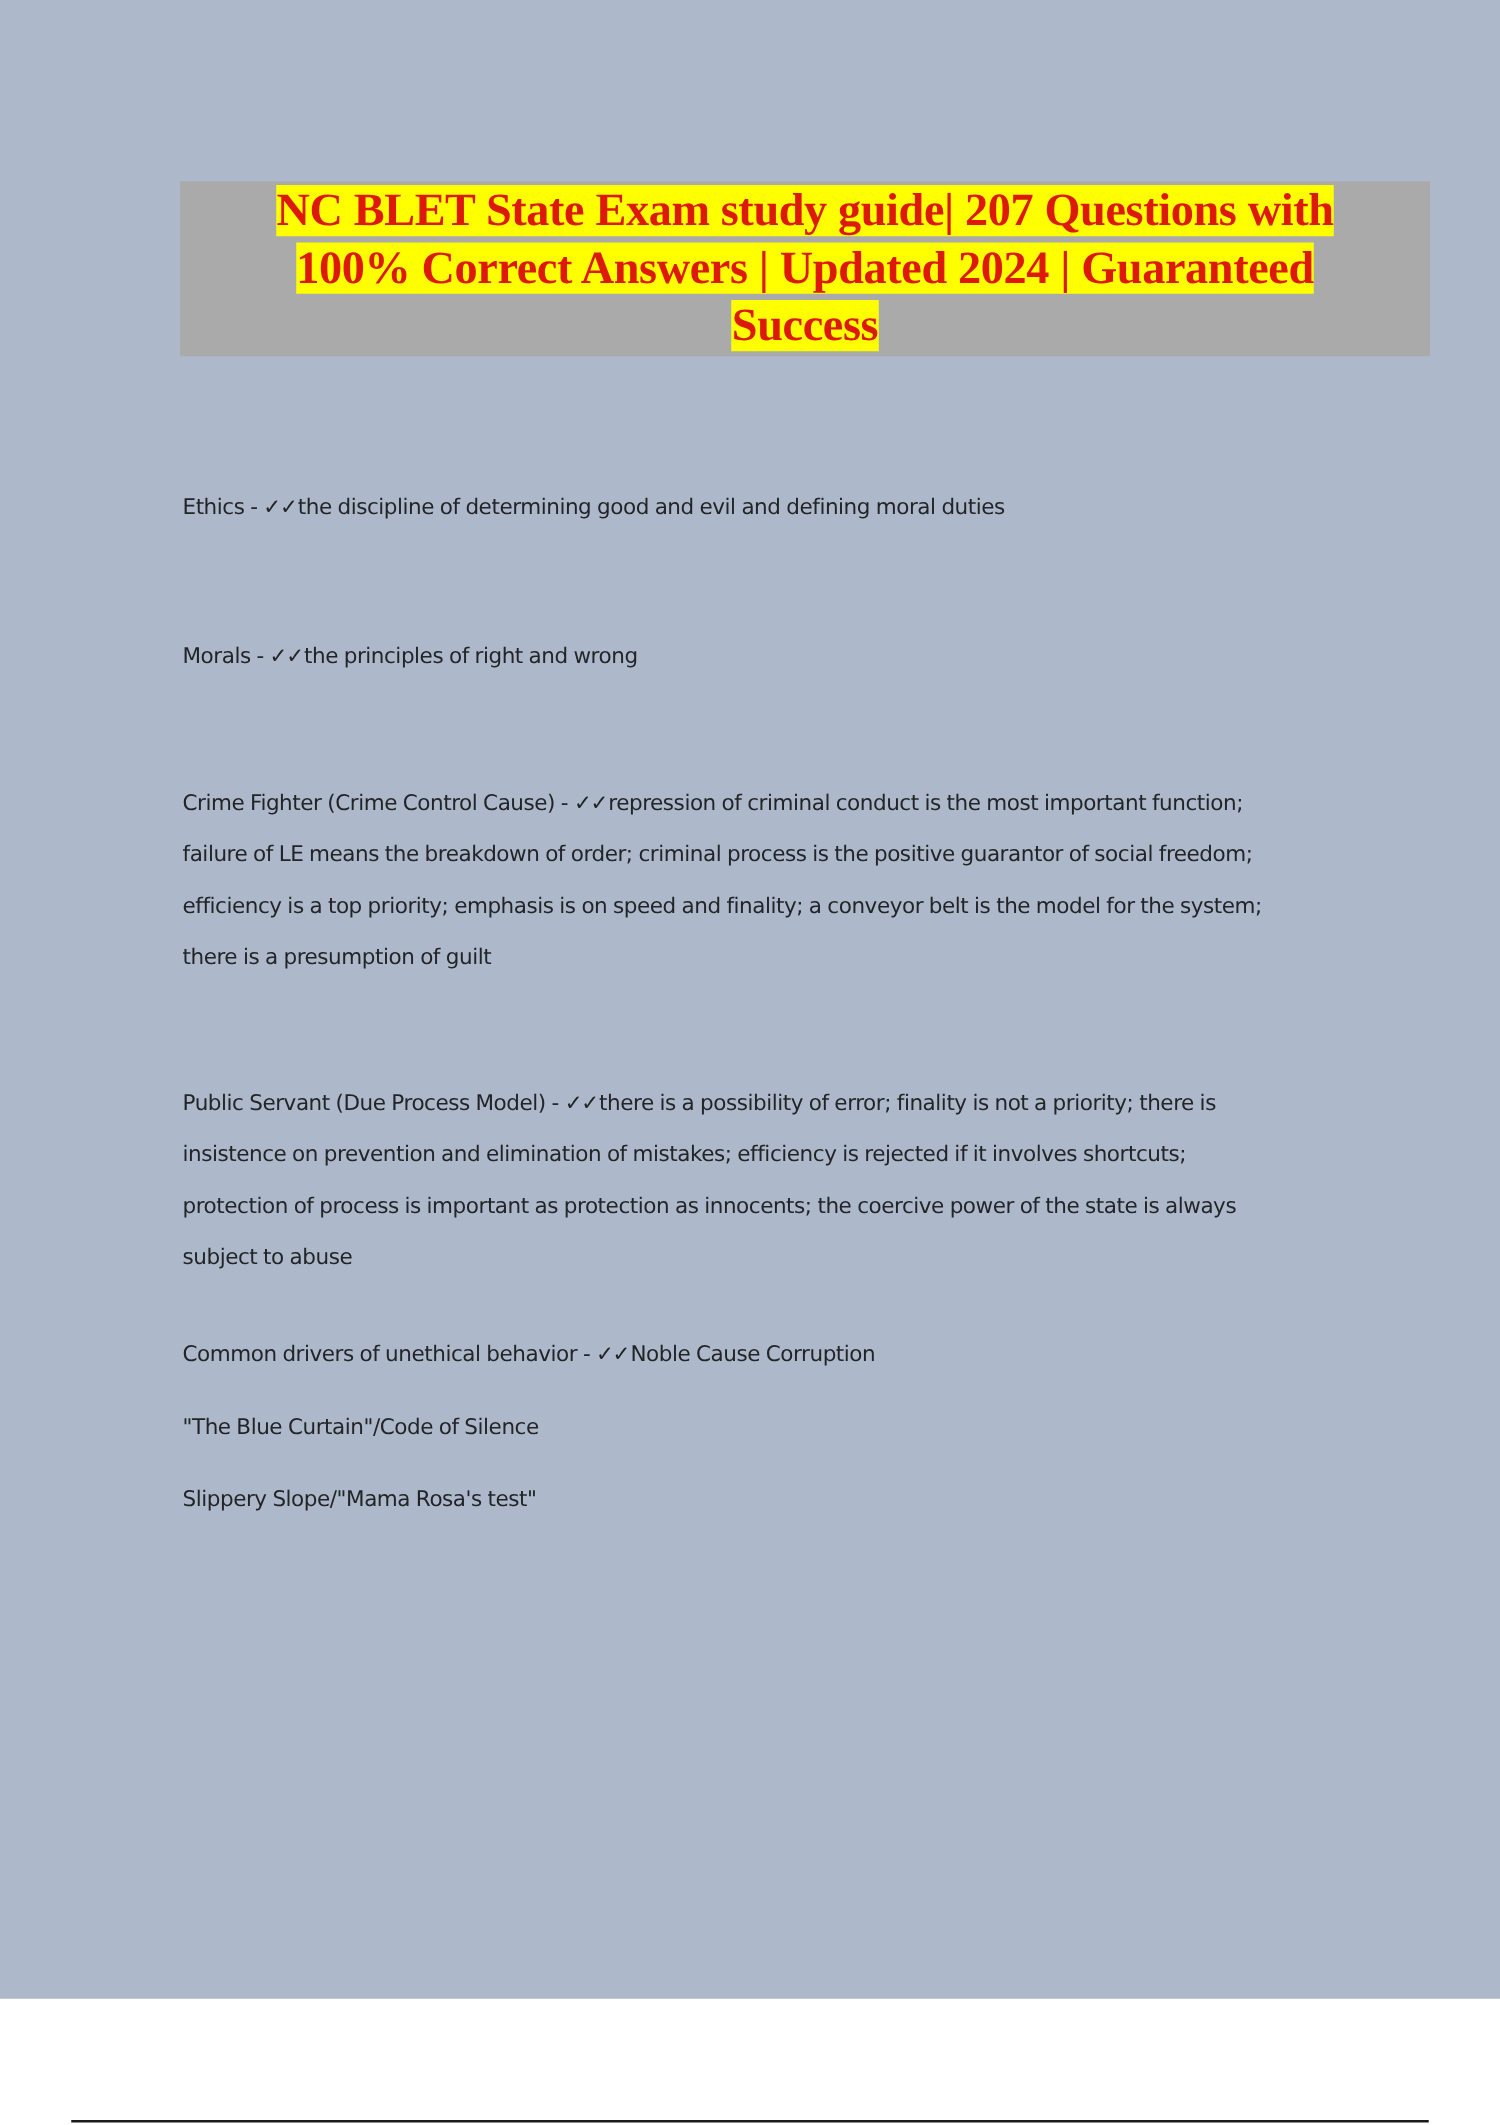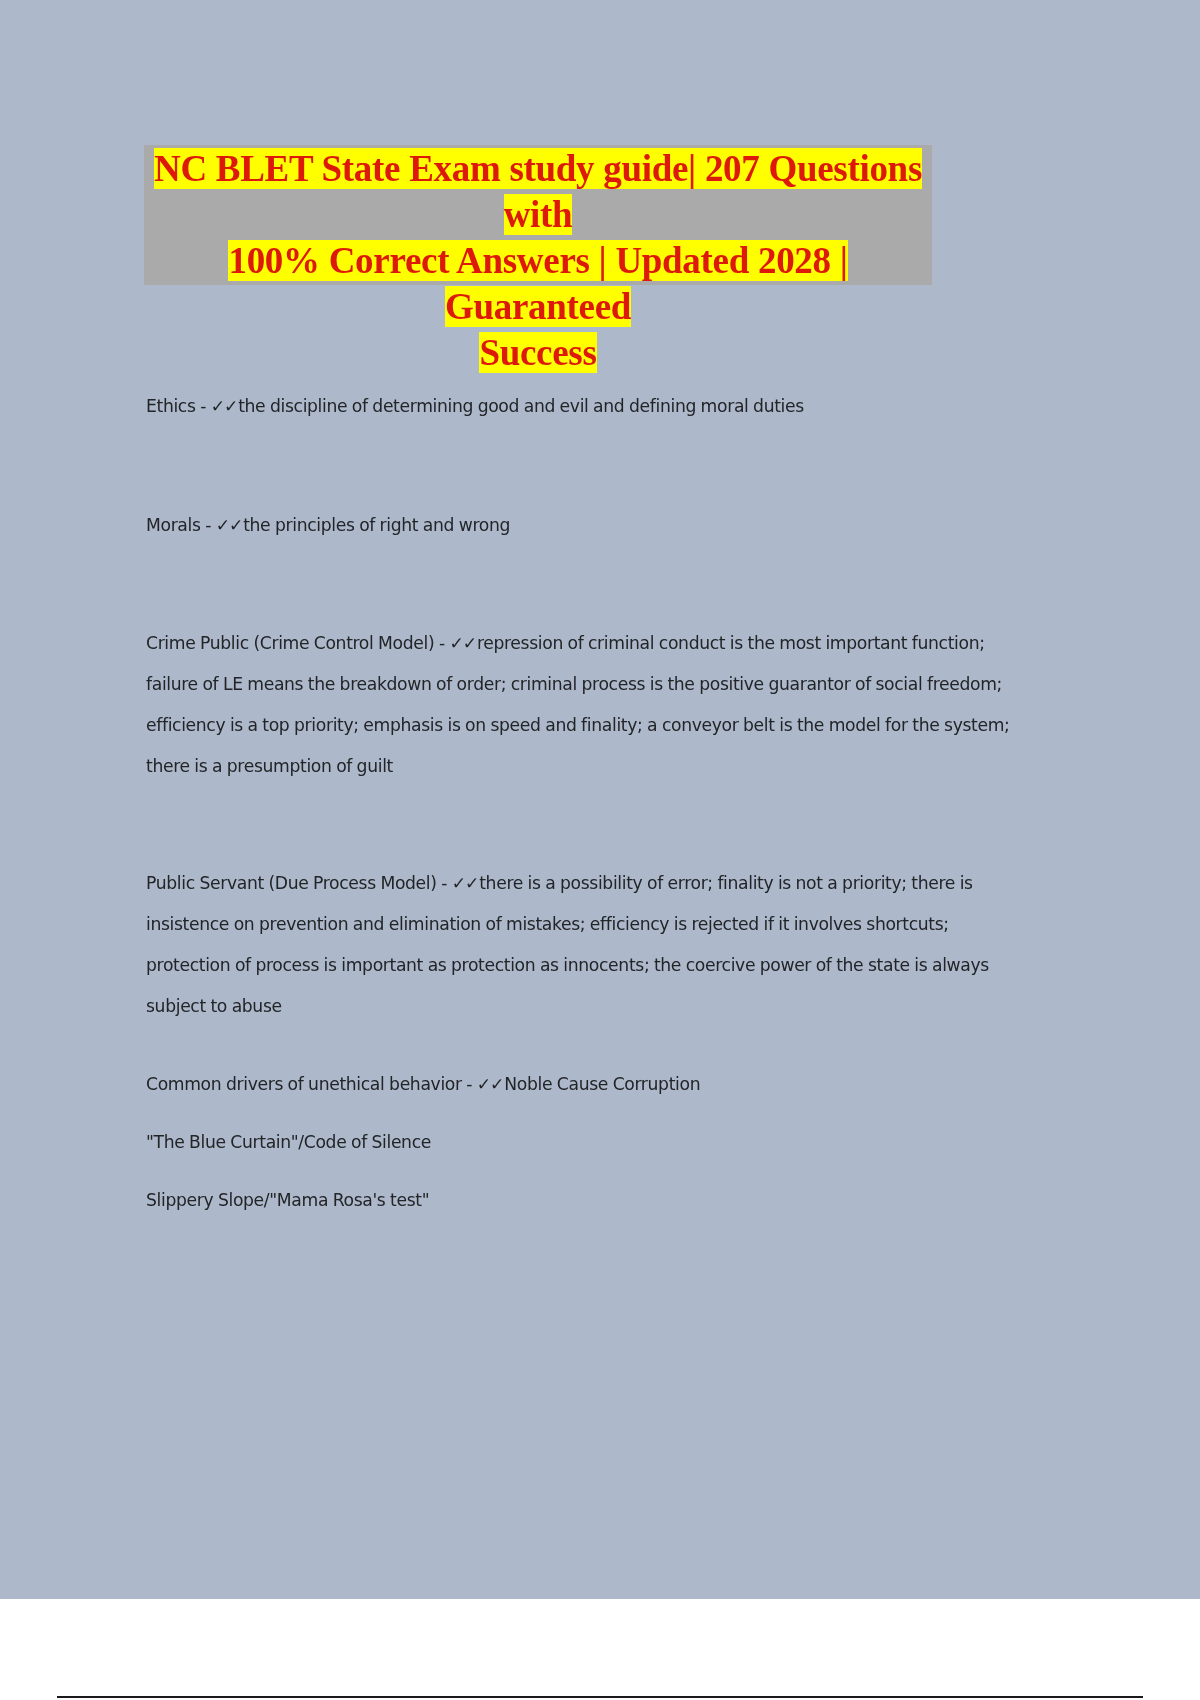--- a/index.html
+++ b/index.html
@@ -19,21 +19,21 @@
       left: 0;
       top: 0;
       width: 1200px;
       height: 1599px;
       background: #adb9ca;
     }
     .title-box {
       position: absolute;
       left: 144px;
       top: 145px;
-      width: 788px;
+      width: 1000px;
       height: 140px;
       background: #aaaaaa;
       text-align: center;
     }
     .title-text {
       font-family: "Liberation Serif", "DejaVu Serif", serif;
       font-weight: bold;
       font-size: 37px;
       line-height: 46px;
       color: #dd1a0a;
@@ -81,33 +81,33 @@
       height: 2px;
       background: #1a1a1a;
     }
   </style>
 </head>
 <body>
 
 <div class="page">
 
   <div class="title-box">
-    <h1 class="title-text"><span class="hl">NC BLET State Exam study guide| 207 Questions with</span><br><span class="hl">100% Correct Answers | Updated 2028 | Guaranteed</span><br><span class="hl">Success</span></h1>
+    <h1 class="title-text"><span class="hl">NC BLET State Exam study guide| 207 Questions with</span><br><span class="hl">100% Correct Answers | Updated 2024 | Guaranteed</span><br><span class="hl">Success</span></h1>
   </div>
 
   <p class="entry" style="top:505px;">
     <span class="line"><span>Morals</span><span> - </span><span class="check">✓✓</span><span>the principles of right and wrong</span></span>
   </p>
 
   <p class="entry" style="top:386px;">
     <span class="line"><span>Ethics</span><span> - </span><span class="check">✓✓</span><span>the discipline of determining good and evil and defining moral duties</span></span>
   </p>
 
   <p class="entry" style="top:623px;">
-    <span class="line"><span>Crime Public (Crime Control Model)</span><span> - </span><span class="check">✓✓</span><span>repression of criminal conduct is the most important function;</span></span>
+    <span class="line"><span>Crime Fighter (Crime Control Cause)</span><span> - </span><span class="check">✓✓</span><span>repression of criminal conduct is the most important function;</span></span>
     <span class="line">failure of LE means the breakdown of order; criminal process is the positive guarantor of social freedom;</span>
     <span class="line">efficiency is a top priority; emphasis is on speed and finality; a conveyor belt is the model for the system;</span>
     <span class="line">there is a presumption of guilt</span>
   </p>
 
   <p class="entry" style="top:863px;">
     <span class="line"><span>Public Servant (Due Process Model)</span><span> - </span><span class="check">✓✓</span><span>there is a possibility of error; finality is not a priority; there is</span></span>
     <span class="line">insistence on prevention and elimination of mistakes; efficiency is rejected if it involves shortcuts;</span>
     <span class="line">protection of process is important as protection as innocents; the coercive power of the state is always</span>
     <span class="line">subject to abuse</span>

